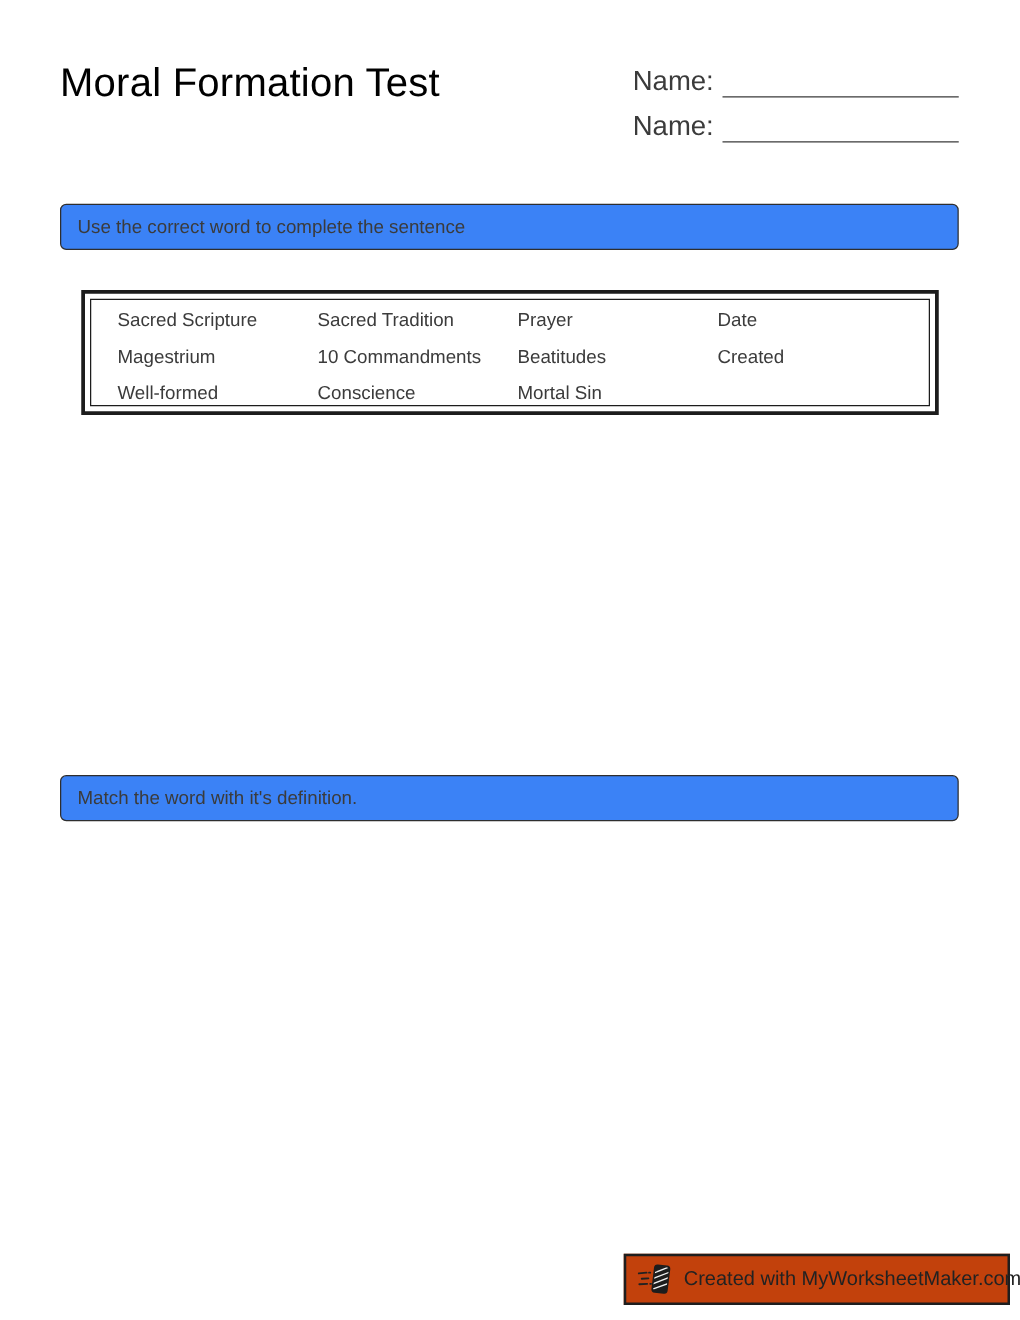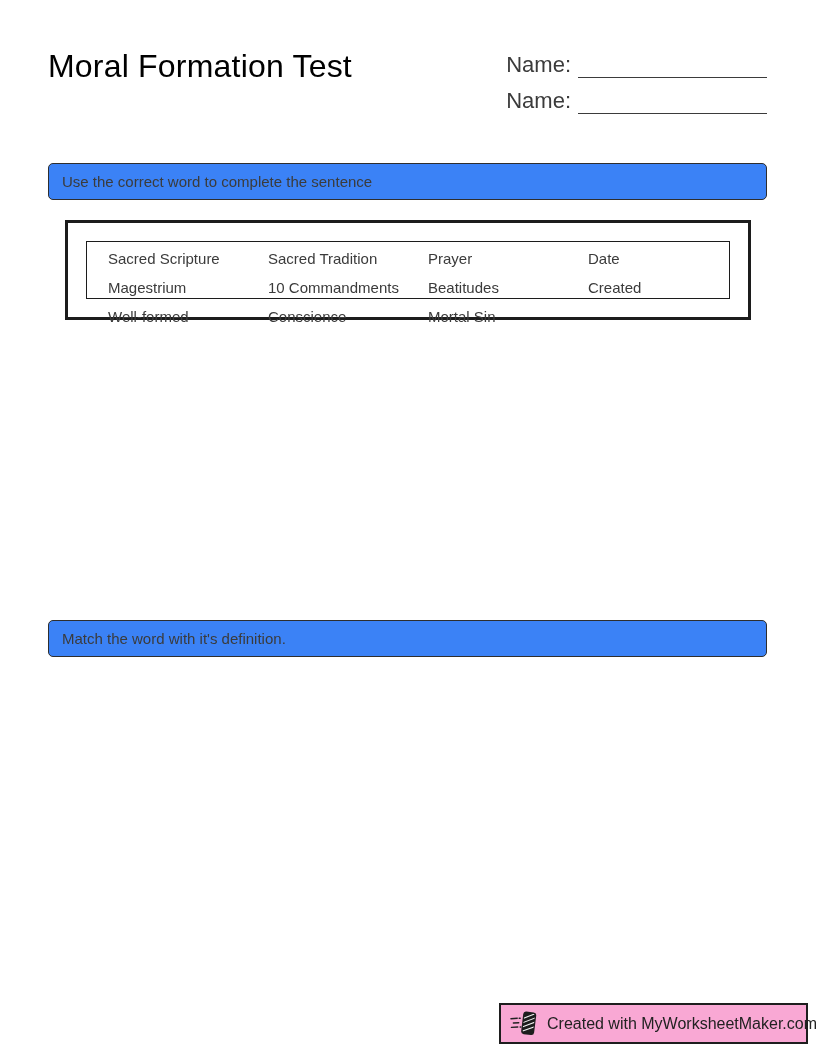--- a/index.html
+++ b/index.html
@@ -60,25 +60,25 @@
     font-size: 15px;
     color: #3b3b3b;
     background: #3b82f6;
   }
   .instruction-1 { top: 163px; }
   .instruction-2 { top: 620px; }
 
   .wordbank {
     position: absolute;
     left: 65px;
-    top: 220px;
+    top: 232px;
     width: 686px;
     height: 100px;
     border: 3px solid #1c1c1c;
-    padding: 18px;
+    padding: 4px;
     background: #ffffff;
   }
   .wordbank-inner {
     width: 100%;
     height: 100%;
     border: 1.5px solid #1c1c1c;
     padding: 2px 0 0 21px;
   }
   .word-grid {
     display: grid;
@@ -93,21 +93,21 @@
     white-space: nowrap;
   }
 
   .footer-credit {
     position: absolute;
     left: 499px;
     top: 1003px;
     width: 309px;
     height: 41px;
     border: 2px solid #1e1e1e;
-    background: #f9a8d4;
+    background: #c2410c;
     display: flex;
     align-items: center;
     padding-left: 9px;
   }
   .footer-icon {
     width: 31px;
     height: 27px;
     flex: 0 0 auto;
     margin-right: 6px;
   }

